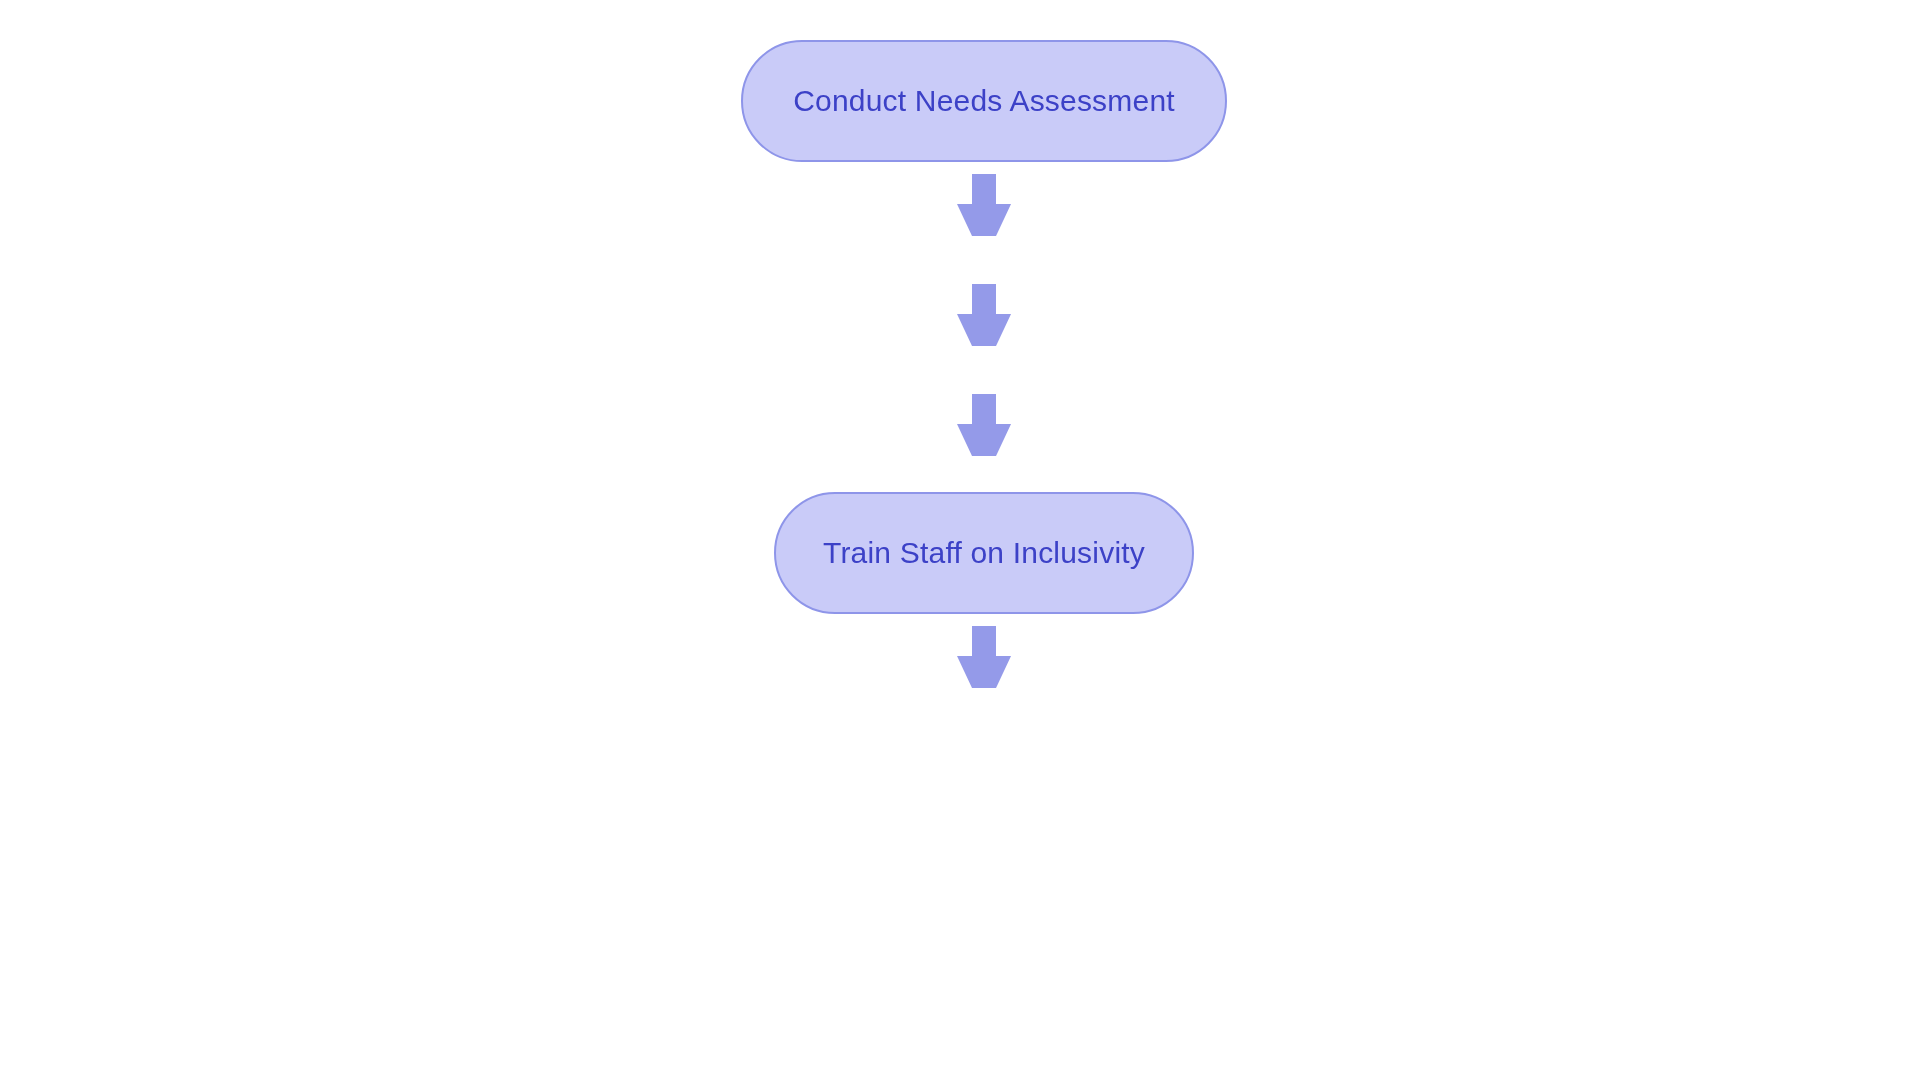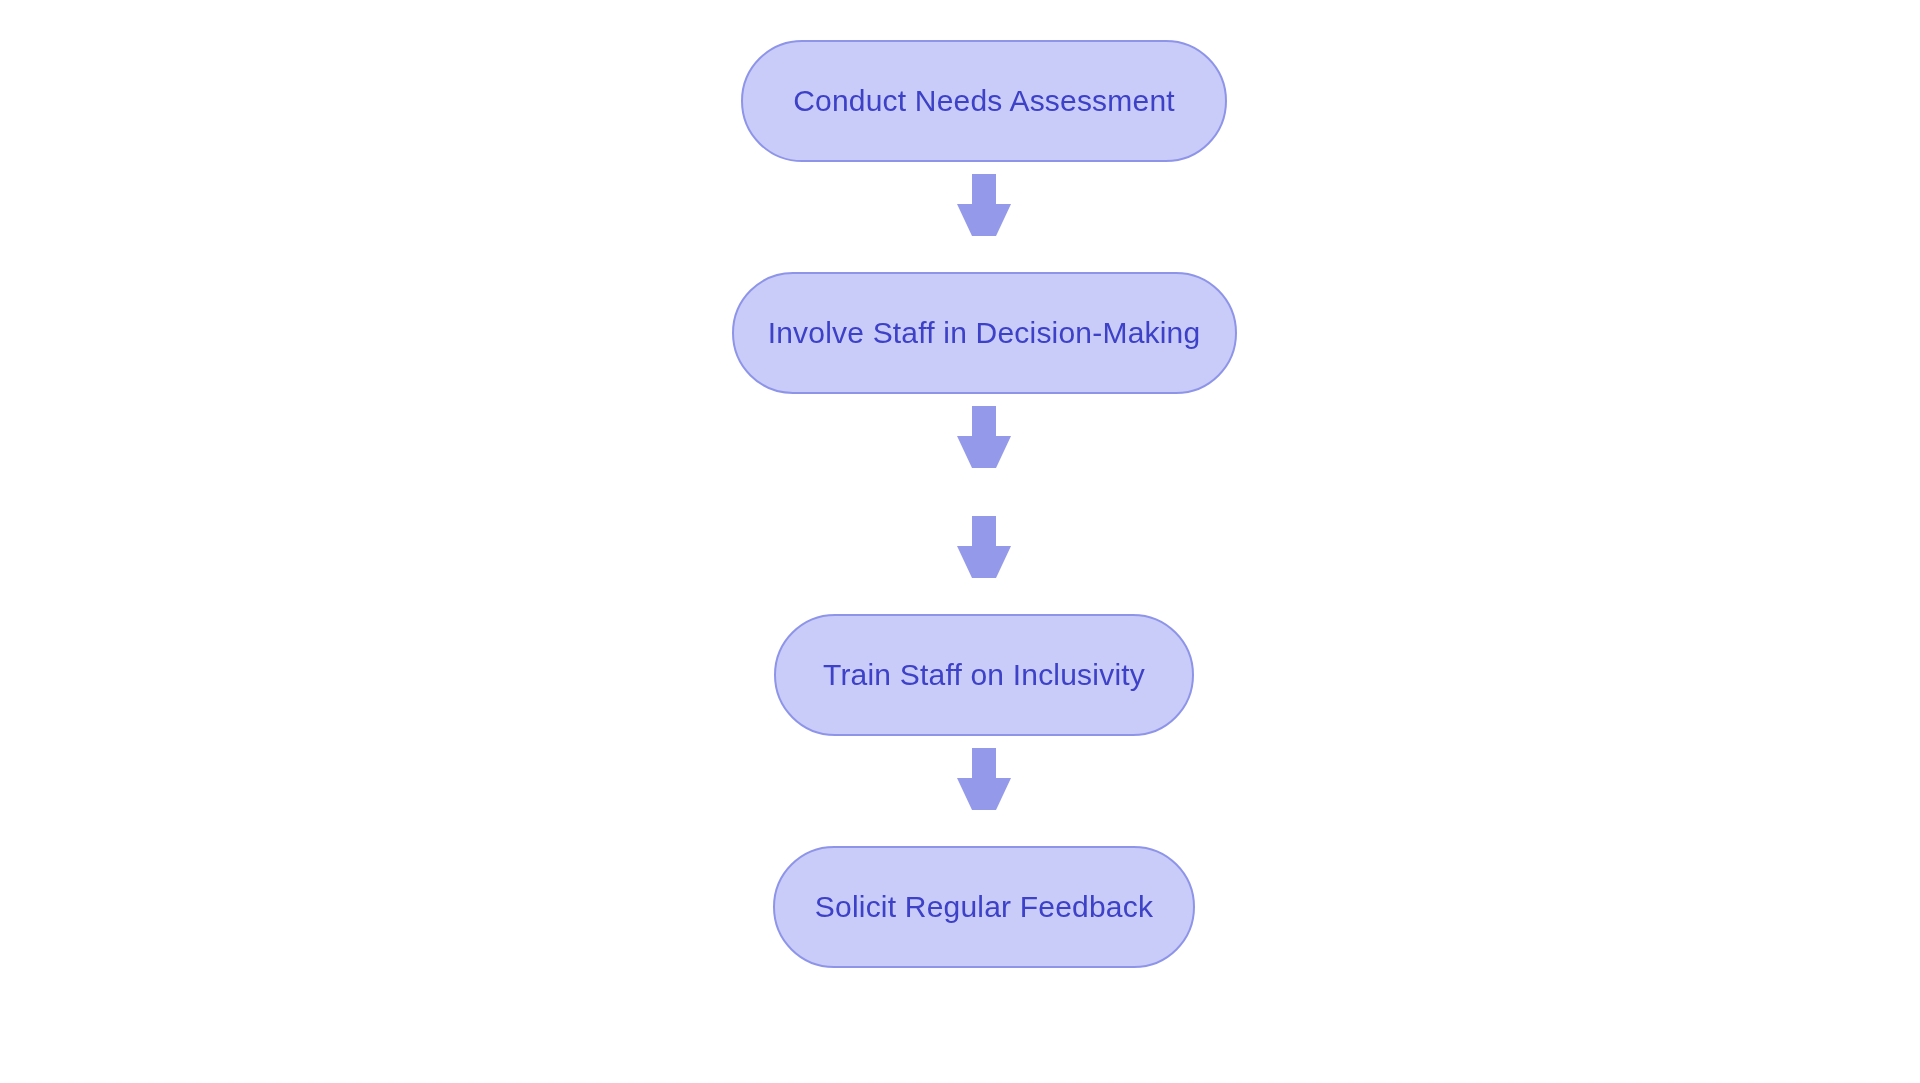--- a/index.html
+++ b/index.html
@@ -76,23 +76,20 @@
 
   <div class="node node-1">
     <span>Conduct Needs Assessment</span>
   </div>
 
   <div class="arrow">
     <div class="shaft"></div>
     <div class="head"></div>
   </div>
 
-  <div class="node node-2">
-    <span>Involve Staff in Decision-Making</span>
-  </div>
 
   <div class="arrow">
     <div class="shaft"></div>
     <div class="head"></div>
   </div>
 
 
   <div class="arrow">
     <div class="shaft"></div>
     <div class="head"></div>
@@ -100,17 +97,14 @@
 
   <div class="node node-4">
     <span>Train Staff on Inclusivity</span>
   </div>
 
   <div class="arrow">
     <div class="shaft"></div>
     <div class="head"></div>
   </div>
 
-  <div class="node node-5">
-    <span>Solicit Regular Feedback</span>
-  </div>
 
 </div>
 
 </body></html>

